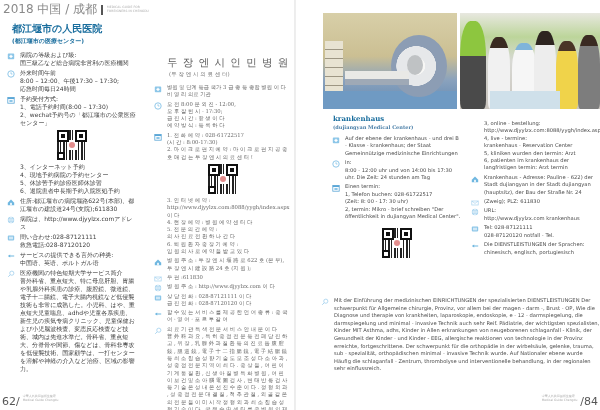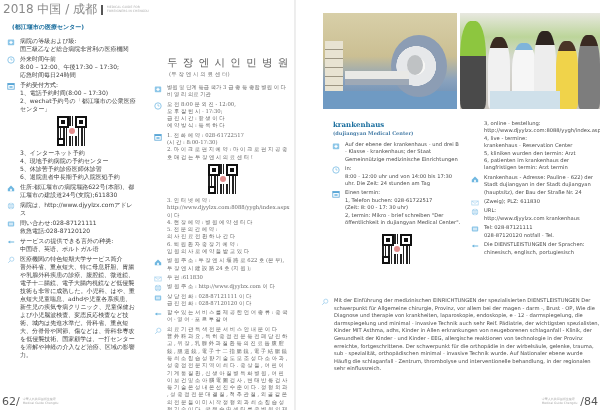--- a/index.html
+++ b/index.html
@@ -11,21 +11,21 @@
   .spine { position: absolute; left: 294px; top: 0; width: 2px; height: 410px; background: linear-gradient(to right, #f2f2f2, #e8e8e8, #f4f4f4); }
 
   .running-head { position: absolute; left: 3px; top: 1px; display: flex; align-items: center; gap: 4px; }
   .running-head .year { font-size: 12px; color: #8a8a8a; }
   .running-head .bar { width: 2px; height: 10px; background: #555; }
   .running-head .guide { font-size: 3px; line-height: 3.5px; color: #aaa; letter-spacing: 0.1px; }
 
   .col { position: absolute; }
   .col-jp { left: 8px; top: 22px; width: 128px; }
   .col-kr { left: 155px; top: 12px; width: 135px; margin-top: 44px; }
-  .col-de1 { left: 333px; top: 120px; width: 128px; }
+  .col-de1 { left: 333px; top: 114px; width: 128px; }
   .col-de2 { left: 472px; top: 114px; width: 128px; }
   .col-de-wide { left: 322px; top: 297px; width: 278px; }
 
   .title-jp { font-family: "DejaVu Sans", sans-serif; font-weight: bold; font-size: 10px; color: #1a6e9e; padding-left: 4px; }
   .subtitle-jp { font-size: 6px; font-weight: bold; color: #1a6e9e; padding-left: 4px; margin-top: 1px; margin-bottom: 5px; }
   .title-kr { font-family: "DejaVu Serif", serif; font-size: 10.5px; color: #5a5a5a; letter-spacing: 1px; padding-left: 12px; }
   .subtitle-kr { font-family: "DejaVu Serif", serif; font-size: 5.5px; color: #777; padding-left: 14px; margin-top: 1px; margin-bottom: 6px; }
   .title-de { font-family: "DejaVu Serif", serif; font-weight: bold; font-size: 7px; color: #1a6e9e; }
   .subtitle-de { font-family: "DejaVu Serif", serif; font-weight: bold; font-size: 5px; color: #4a7fa8; margin-top: 1px; margin-bottom: 5px; }
 
@@ -57,21 +57,21 @@
   .mri-floor { position: absolute; left: 0; bottom: 0; width: 100%; height: 18px; background: #6f9ac3; }
   .person { position: absolute; border-radius: 40% 40% 10% 10%; }
   .ph1 { left: 0; top: 8px; width: 26px; height: 88px; background: linear-gradient(180deg, #8dc63f 0 40%, #4a4a4a 40% 100%); }
   .ph2 { left: 28px; top: 24px; width: 22px; height: 72px; background: linear-gradient(180deg, #3a2b22 0 15%, #f1f1f1 15% 100%); }
   .ph3 { left: 52px; top: 30px; width: 24px; height: 66px; background: linear-gradient(180deg, #7fb4da 0 10%, #f6f6f6 10% 100%); }
   .ph4 { left: 74px; top: 18px; width: 22px; height: 78px; background: linear-gradient(180deg, #2d2420 0 18%, #ededed 18% 100%); }
   .ph5 { left: 96px; top: 28px; width: 22px; height: 68px; background: linear-gradient(180deg, #4a3427 0 15%, #f0d34a 15% 100%); }
   .ph6 { left: 118px; top: 22px; width: 22px; height: 74px; background: linear-gradient(180deg, #3a2a22 0 15%, #7d7d7d 15% 100%); }
   .ph-table { position: absolute; left: 30px; top: 78px; width: 70px; height: 18px; background: #cfe0ea; }
 
-  .folio { position: absolute; bottom: 2px; display: flex; align-items: center; gap: 3px; }
+  .folio { position: absolute; bottom: 2px; display: flex; gap: 3px; }
   .folio-left { left: 2px; }
   .folio-right { right: 2px; }
   .folio .num { font-size: 11px; color: #555; }
   .folio .pub { font-size: 3px; line-height: 3.5px; color: #aaa; }
 </style>
 </head>
 <body>
 
 <div class="page left-page"></div>
 <div class="page right-page"></div>
@@ -123,20 +123,21 @@
         <path d="M4.2 5.8L1.5 8.5" stroke="#a9d4ef" stroke-width="1.2"></path>
       </symbol>
     <symbol id="i-mail" viewBox="0 0 10 10">
         <rect x="1" y="2.5" width="8" height="5" fill="none" stroke="#a9d4ef" stroke-width="0.9"></rect>
         <path d="M1 2.5l4 3 4-3" stroke="#a9d4ef" stroke-width="0.9" fill="none"></path>
       </symbol>
   </defs>
 </svg>
 
 <div class="col col-jp">
+  <div class="title-jp">都江堰市の人民医院</div>
   <div class="subtitle-jp">(都江堰市の医療センター)</div>
 
   <div class="item">
     <svg class="ic">
         <use href="#i-hospital"></use>
       </svg>
     <div class="txt">病院の等級および級:
 国三級乙など総合病院非営利の医療機関</div>
   </div>
   <div class="item">

